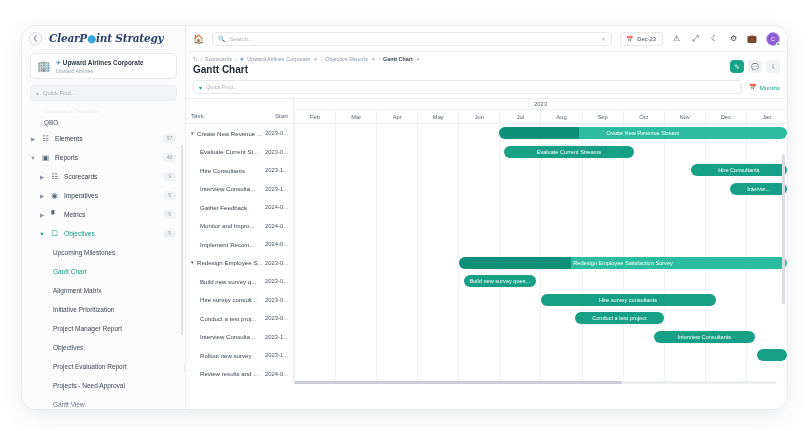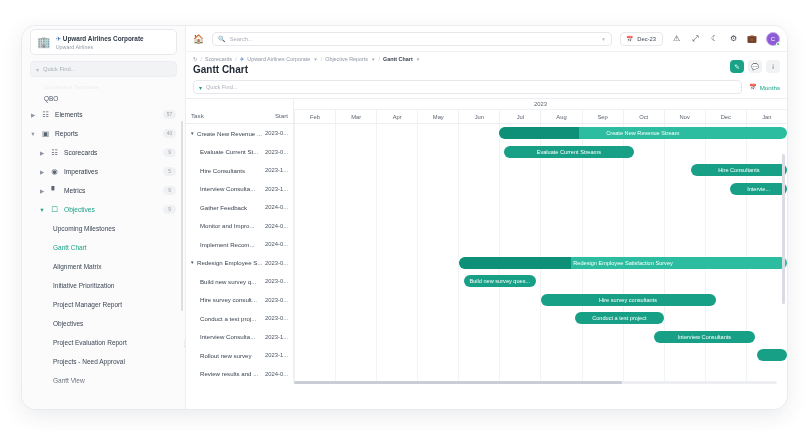--- a/index.html
+++ b/index.html
@@ -222,20 +222,26 @@
   }
 </style>
 </head>
 <body>
 
 <div id="frame">
   <div id="shell">
 
     <div id="sidebar">
 
+      <div class="sb-head">
+        <div class="collapse-btn">❮</div>
+        <div class="brand">
+          ClearP<span class="pin">●</span>int Strategy
+        </div>
+      </div>
 
       <div class="sb-card">
         <span class="bico">🏢</span>
         <span class="txt">
           <span class="t1"><span class="plane">✈</span> <span>Upward Airlines Corporate</span></span>
           <span class="t2">Upward Airlines</span>
         </span>
       </div>
 
       <div class="qfind">

